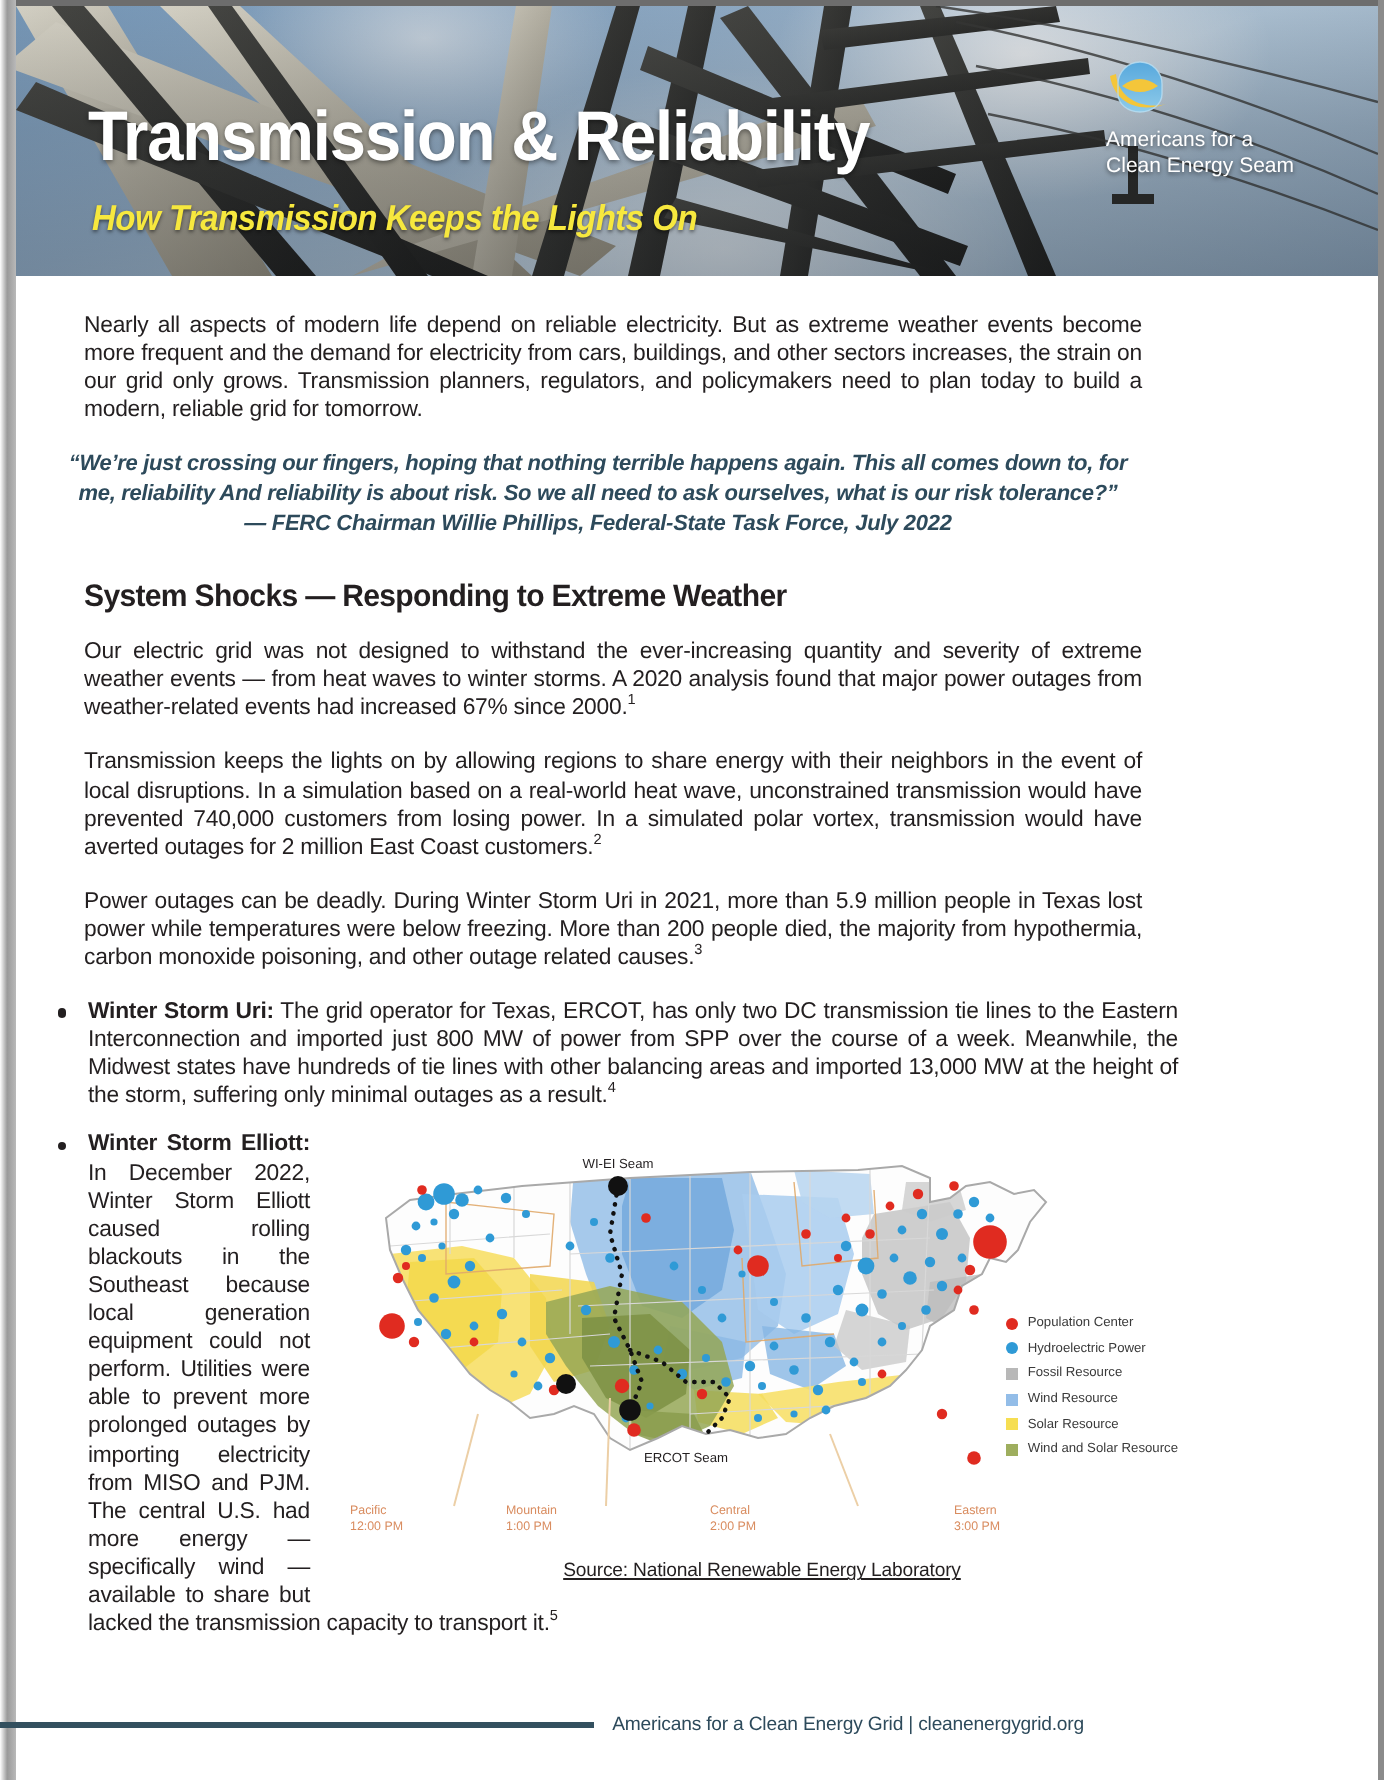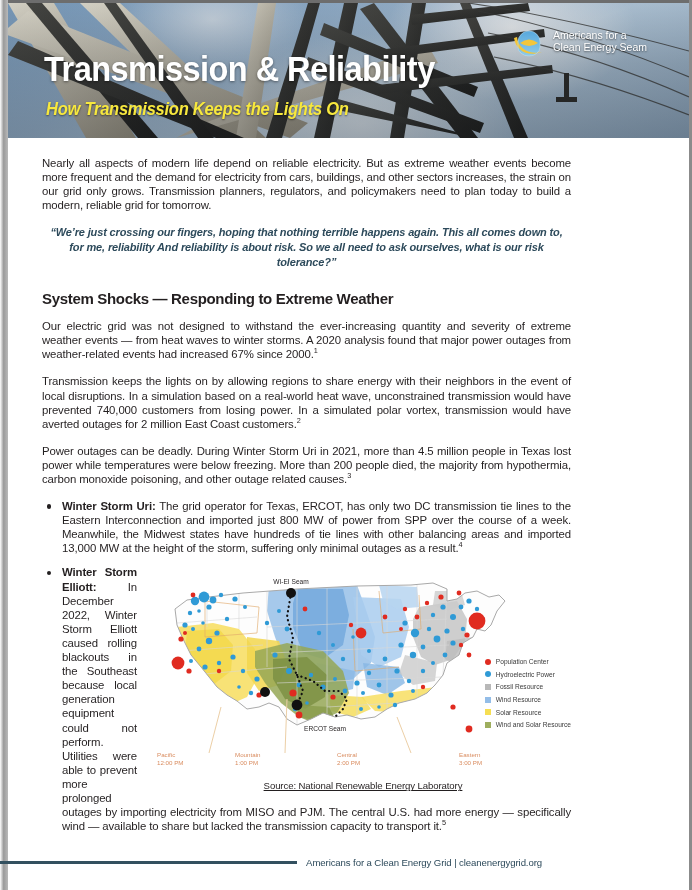--- a/index.html
+++ b/index.html
@@ -49,21 +49,21 @@
   .hero-sub{
     position:absolute;left:38px;top:96px;
     font-family:"Liberation Sans", sans-serif;
     font-size:18px;font-weight:bold;font-style:italic;color:#f7e83e;
     letter-spacing:-.3px;
     transform:scaleX(.92);transform-origin:left center;
     text-shadow:0 1px 2px rgba(0,0,0,.5);
     white-space:nowrap;
   }
   
-  .logo{position:absolute;right:42px;top:22px;display:flex;align-items:center;gap:7px;}
+  .logo{position:absolute;right:42px;top:22px;display:flex;align-items:flex-start;gap:7px;flex-direction:column;}
   .logo-mark{width:34px;height:32px;position:relative;flex:0 0 auto;}
   .logo-text{
     font-family:"Liberation Sans", sans-serif;
     font-size:10.5px;line-height:12.5px;color:#ffffff;
     text-shadow:0 1px 2px rgba(0,0,0,.55);
     white-space:nowrap;
   }
 
   
   .content{
@@ -73,38 +73,38 @@
   }
   .col{margin:0 34px;}
   p.body{
     font-family:"Liberation Sans", sans-serif;
     font-size:11.4px;line-height:14.1px;color:#231f20;
     margin:0 0 13px 0;text-align:justify;
     letter-spacing:-.12px;
   }
   p.body.first{margin-top:18px;}
   .quote{
-    margin:5px 34px 0 34px;
+    margin:5px 34px 0 19px;
     font-family:"Liberation Sans", sans-serif;
     font-size:11px;line-height:14.6px;
     font-weight:bold;font-style:italic;color:#2d4a5b;
     text-align:center;letter-spacing:-.15px;
   }
   .quote .attrib{display:block;}
   h2.section{
     margin:21px 34px 11px 34px;
     font-family:"Liberation Sans", sans-serif;
     font-size:15.5px;font-weight:bold;color:#231f20;
     letter-spacing:-.35px;
     transform:scaleX(.97);transform-origin:left center;
   }
   sup{font-size:7.3px;vertical-align:super;line-height:0;}
 
   
-  ul.bullets{margin:0 34px;padding:0;list-style:none;}
+  ul.bullets{margin:0 16px;padding:0;list-style:none;}
   li.bullet{
     position:relative;padding-left:20px;margin:0 0 10px 0;
     font-family:"Liberation Sans", sans-serif;
     font-size:11.4px;line-height:14.1px;color:#231f20;
     text-align:justify;letter-spacing:-.12px;
   }
   li.bullet:before{
     content:"";position:absolute;left:5px;top:5.2px;
     width:4.4px;height:4.4px;border-radius:50%;background:#231f20;
   }
@@ -238,28 +238,29 @@
 
   <div class="content">
 
     <div class="col">
       <p class="body first">Nearly all aspects of modern life depend on reliable electricity. But as extreme weather events become more frequent and the demand for electricity from cars, buildings, and other sectors increases, the strain on our grid only grows. Transmission planners, regulators, and policymakers need to plan today to build a modern, reliable grid for tomorrow.</p>
     </div>
 
     <div class="quote">
       <span>“We’re just crossing our fingers, hoping that nothing terrible happens again. This all comes down to, for me, reliability</span>
       <span>And reliability is about risk. So we all need to ask ourselves, what is our risk tolerance?”</span>
+      <span class="attrib">— FERC Chairman Willie Phillips, Federal-State Task Force, July 2022</span>
     </div>
 
     <h2 class="section">System Shocks — Responding to Extreme Weather</h2>
 
     <div class="col">
       <p class="body"><span>Our electric grid was not designed to withstand the ever-increasing quantity and severity of extreme weather events — from heat waves to winter storms. A 2020 analysis found that major power outages from weather-related events had increased 67% since 2000.</span><sup>1</sup></p>
       <p class="body"><span>Transmission keeps the lights on by allowing regions to share energy with their neighbors in the event of local disruptions. In a simulation based on a real-world heat wave, unconstrained transmission would have prevented 740,000 customers from losing power. In a simulated polar vortex, transmission would have averted outages for 2 million East Coast customers.</span><sup>2</sup></p>
-      <p class="body"><span>Power outages can be deadly. During Winter Storm Uri in 2021, more than 4.5 million people in Texas lost power while temperatures were below freezing. More than 200 people died, the majority from hypothermia, carbon monoxide poisoning, and other outage related causes.</span><sup>3</sup></p>
+      <p class="body"><span>Power outages can be deadly. During Winter Storm Uri in 2021, more than 5.9 million people in Texas lost power while temperatures were below freezing. More than 200 people died, the majority from hypothermia, carbon monoxide poisoning, and other outage related causes.</span><sup>3</sup></p>
     </div>
 
     <ul class="bullets clearfix">
 
       <li class="bullet">
         <span class="b-lead">Winter Storm Uri:</span><span> The grid operator for Texas, ERCOT, has only two DC transmission tie lines to the Eastern Interconnection and imported just 800 MW of power from SPP over the course of a week. Meanwhile, the Midwest states have hundreds of tie lines with other balancing areas and imported 13,000 MW at the height of the storm, suffering only minimal outages as a result.</span><sup>4</sup>
       </li>
 
       <div class="figure">
         <div class="map-wrap">

